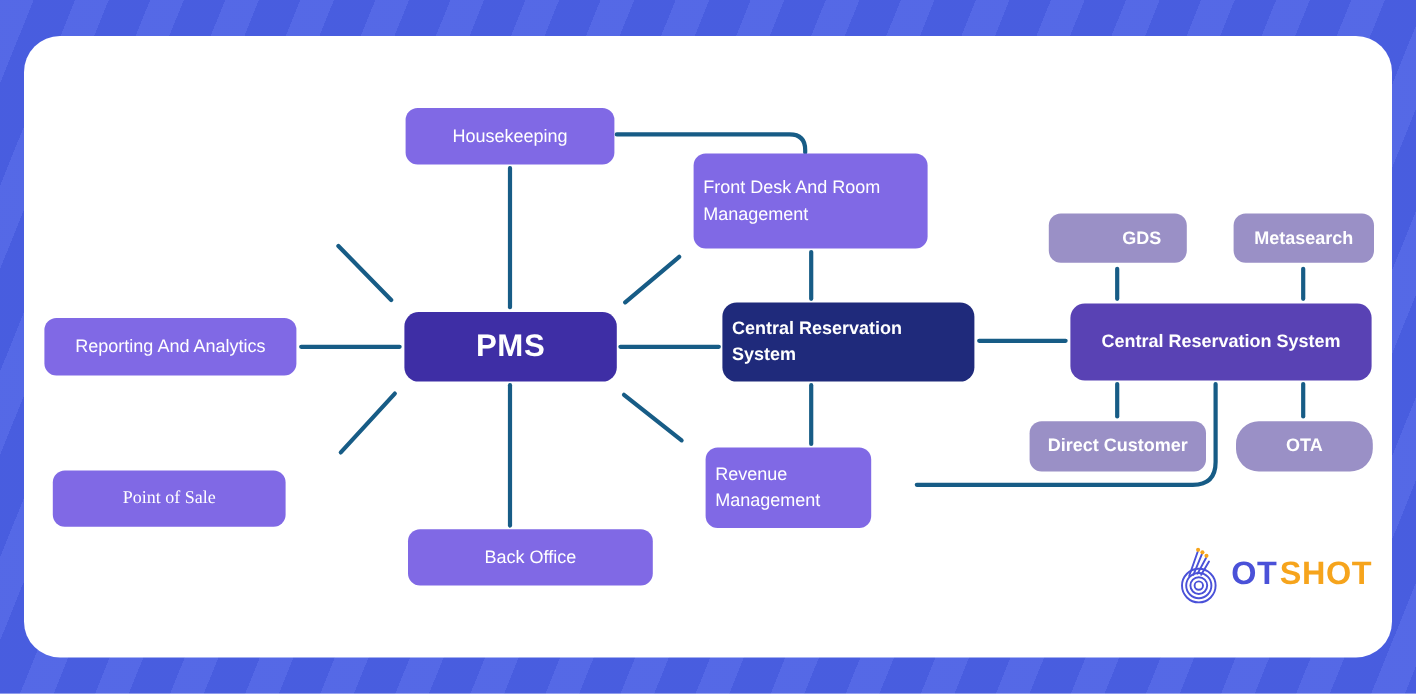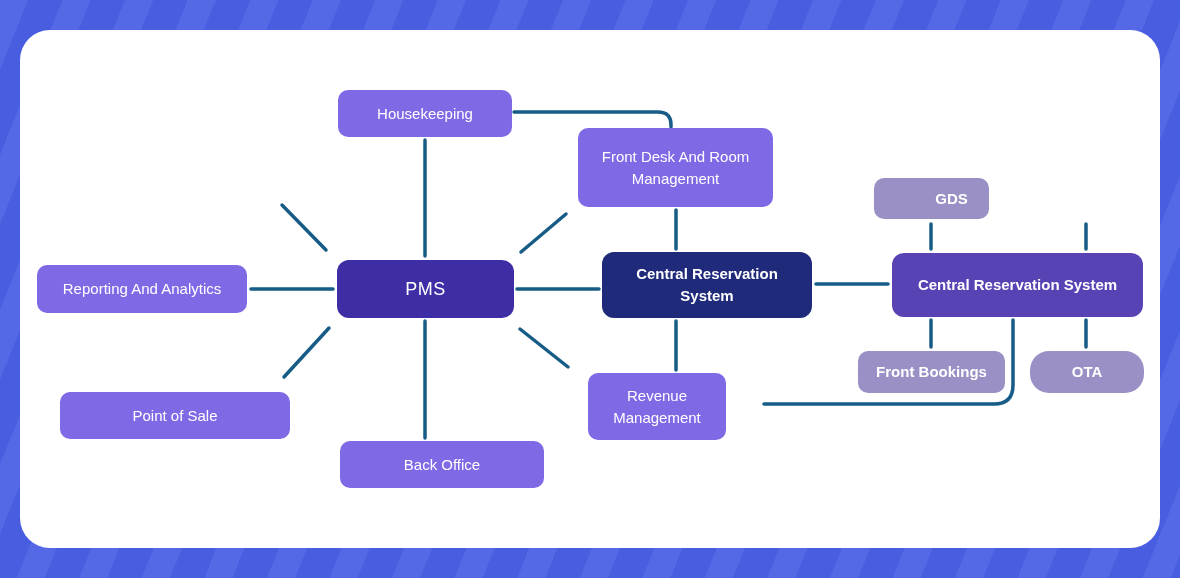--- a/index.html
+++ b/index.html
@@ -17,41 +17,41 @@
       #4B60E5;
   }
   .card{
     position:absolute;left:20px;top:30px;width:1140px;height:518px;
     background:#FFFFFF;border-radius:30px;
   }
   svg.connectors{position:absolute;inset:0;width:1180px;height:578px;z-index:1;}
   .node{
     position:absolute;z-index:2;
     display:flex;align-items:center;justify-content:center;
-    text-align:center;color:#FFFFFF;
+    text-align:left;color:#FFFFFF;
     border-radius:10px;font-size:15px;font-weight:500;
     line-height:1.45;padding:0 8px;box-sizing:border-box;
   }
   .light{background:#8069E5;}
   .muted{background:#9A90C6;font-weight:700;}
-  .primary-dark{background:#3E2EA5;font-weight:400;font-size:18px;letter-spacing:.5px;}
+  .primary-dark{background:#3E2EA5;font-weight:700;font-size:26px;letter-spacing:.5px;}
   .navy{background:#1F2A7B;font-weight:700;}
   .purple{background:#5942B4;font-weight:700;}
   .n-housekeeping{left:338px;top:90px;width:174px;height:47px;}
   .n-crm{left:62px;top:129px;width:210px;height:68px;}
   .n-frontdesk{left:578px;top:128px;width:195px;height:79px;}
   .n-reporting{left:37px;top:265px;width:210px;height:48px;}
   .n-pms{left:337px;top:260px;width:177px;height:58px;border-radius:12px;}
   .n-crsmid{left:602px;top:252px;width:210px;height:66px;border-radius:12px;}
   .n-crsright{left:892px;top:253px;width:251px;height:64px;border-radius:12px;}
   .n-gds{left:874px;top:178px;width:115px;height:41px;padding-left:48px;}
   .n-metasearch{left:1028px;top:178px;width:117px;height:41px;}
   .n-direct{left:858px;top:351px;width:147px;height:42px;}
   .n-ota{left:1030px;top:351px;width:114px;height:42px;border-radius:19px;}
-  .n-pos{left:60px;top:392px;width:230px;height:47px;}
+  .n-pos{left:44px;top:392px;width:194px;height:47px;font-family:Liberation Serif, serif;}
   .n-backoffice{left:340px;top:441px;width:204px;height:47px;}
   .n-revenue{left:588px;top:373px;width:138px;height:67px;}
   .logo{
     position:absolute;left:982px;top:452px;z-index:2;
     display:flex;align-items:center;gap:2px;
   }
   .logo-text{font-size:27px;font-weight:800;letter-spacing:.5px;line-height:1;}
   .logo-ot{color:#4A51D8;}
   .logo-shot{color:#F6A41C;}
 </style>
@@ -81,19 +81,41 @@
     <path d="M764,404 H994 Q1013,404 1013,385 V320"></path>
   </svg>
 
   <div class="node light n-housekeeping">Housekeeping</div>
   <div class="node light n-reporting">Reporting And Analytics</div>
   <div class="node light n-frontdesk">Front Desk And Room Management</div>
   <div class="node primary-dark n-pms">PMS</div>
   <div class="node navy n-crsmid">Central Reservation System</div>
   <div class="node purple n-crsright">Central Reservation System</div>
   <div class="node muted n-gds">GDS</div>
-  <div class="node muted n-direct">Front Bookings</div>
+  <div class="node muted n-metasearch">Metasearch</div>
+  <div class="node muted n-direct">Direct Customer</div>
   <div class="node muted n-ota">OTA</div>
   <div class="node light n-pos">Point of Sale</div>
   <div class="node light n-backoffice">Back Office</div>
   <div class="node light n-revenue">Revenue Management</div>
 
+  <div class="logo">
+    <svg width="42" height="52" viewBox="0 0 42 52">
+      <g stroke="#4A51D8" stroke-width="1.6" stroke-linecap="round" fill="none">
+        <line x1="9" y1="28" x2="16" y2="8"></line>
+        <line x1="12.5" y1="27" x2="19.5" y2="10"></line>
+        <line x1="16" y1="26" x2="23" y2="13"></line>
+        <line x1="19" y1="27" x2="25.5" y2="16"></line>
+        <circle cx="17" cy="36" r="3.5"></circle>
+        <circle cx="17" cy="36" r="7"></circle>
+        <circle cx="17" cy="36" r="10.5"></circle>
+        <circle cx="17" cy="36" r="14"></circle>
+      </g>
+      <g fill="#F6A41C">
+        <circle cx="16.4" cy="6.2" r="1.7"></circle>
+        <circle cx="20" cy="8.3" r="1.7"></circle>
+        <circle cx="23.4" cy="11.2" r="1.7"></circle>
+      </g>
+    </svg>
+    <span class="logo-text logo-ot">OT</span>
+      <span class="logo-text logo-shot">SHOT</span>
+  </div>
 </div>
 
 </body></html>

